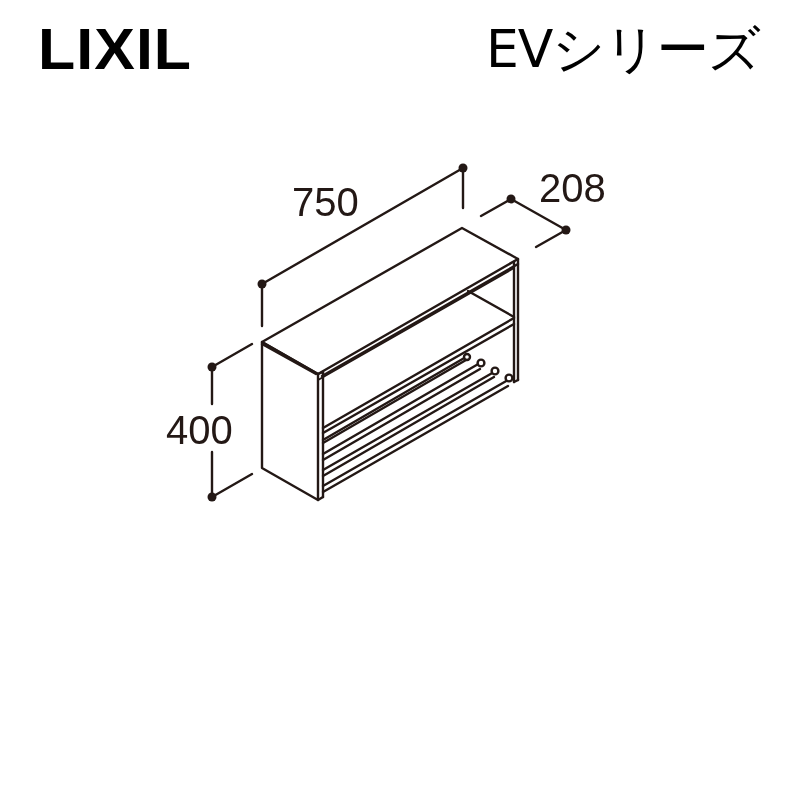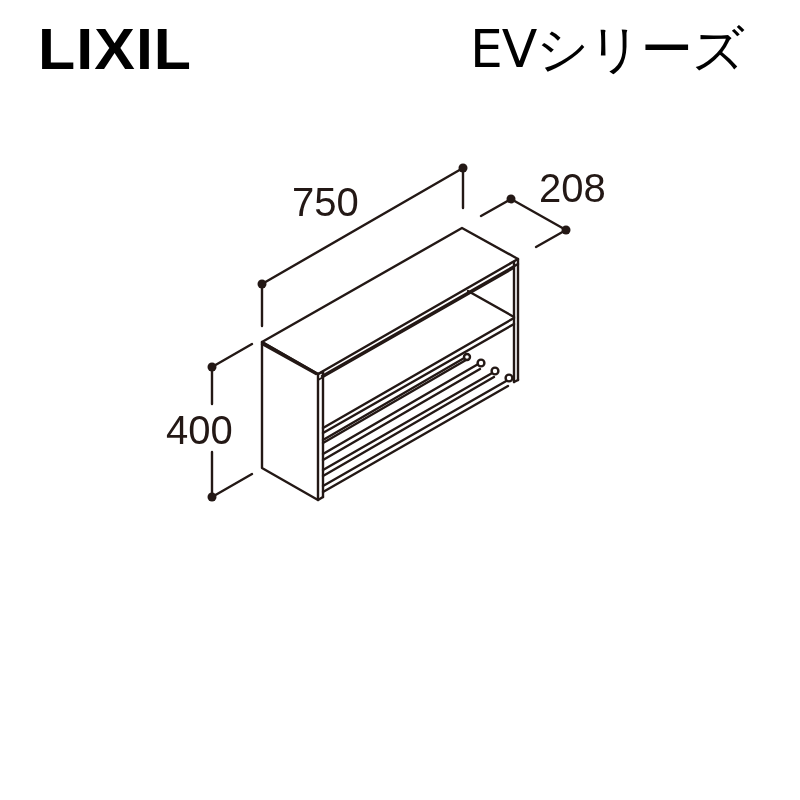--- a/index.html
+++ b/index.html
@@ -1,18 +1,18 @@
 <!DOCTYPE html>
 <html><head>
 <meta charset="utf-8">
 <style>
   html, body { margin:0; padding:0; background:#ffffff; }
   body { width:800px; height:800px; position:relative; overflow:hidden; font-family:"Liberation Sans", sans-serif; }
   .brand { position:absolute; left:38px; top:14px; font-family:"Liberation Sans", sans-serif; font-weight:bold; font-size:58px; letter-spacing:1px; color:#000; line-height:70px; transform:scaleX(1.05); transform-origin:left; }
-  .series { position:absolute; right:56px; top:14px; font-family:"DejaVu Sans", sans-serif; font-size:52px; color:#000; line-height:70px; letter-spacing:-1px; }
+  .series { position:absolute; right:40px; top:14px; font-family:"DejaVu Sans", sans-serif; font-size:52px; color:#000; line-height:70px; letter-spacing:-1px; }
   svg.drawing { position:absolute; left:0; top:0; }
   .dim { font-family:"Liberation Sans", sans-serif; font-size:40px; fill:#231815; }
 </style>
 </head>
 <body>
 
 <div class="brand">LIXIL</div>
 <div class="series">EVシリーズ</div>
 
 <svg class="drawing" width="800" height="800" viewBox="0 0 800 800">

